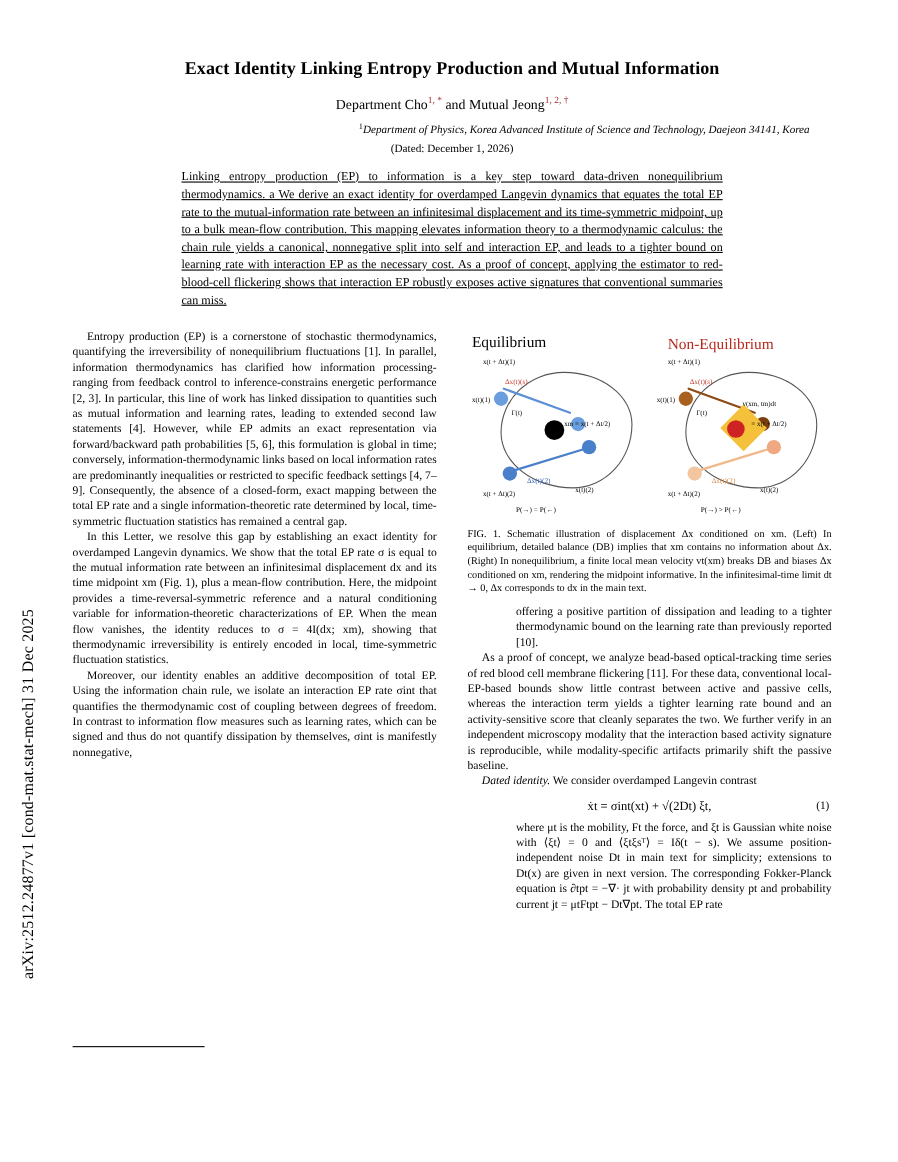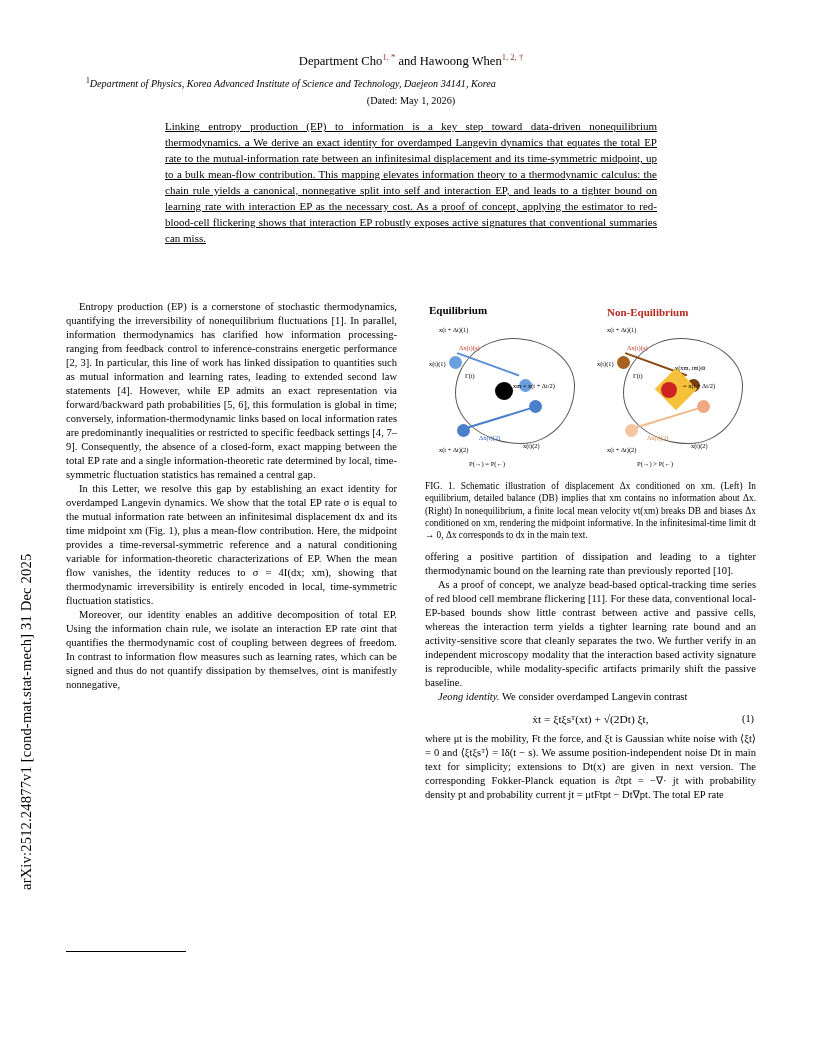--- a/index.html
+++ b/index.html
@@ -38,21 +38,21 @@
   }
   .authors {
     text-align: center;
     font-size: 12.6px;
     margin: 0 0 6px 0;
   }
   .authors sup { font-size: 8.6px; }
   .star { color:#9b2d2d; }
   .dagger { color:#9b2d2d; }
   .affil {
-    text-align: left;
+    text-align: right;
     font-size: 10.1px;
     font-style: italic;
     line-height: 1.45;
     margin: 0;
   }
   .affil sup { font-style: normal; font-size: 7.6px; }
   .dated {
     text-align: center;
     font-size: 10.2px;
     margin-top: 3px;
@@ -75,43 +75,43 @@
     gap: 28px;
   }
   .col { width: 331px; }
   p.body {
     font-size: 10.55px;
     line-height: 1.33;
     text-align: justify;
     margin: 0;
     text-indent: 13px;
   }
-  p.body.noindent { text-indent: 0; }
+  p.body.noindent { text-indent: 0; margin-left: 44px; }
   .italic { font-style: italic; }
 
   
   .figure { width: 331px; margin: 0 0 8px 0; }
   .figcanvas {
     position: relative;
     width: 331px; height: 172px;
     background: #fff;
     overflow: hidden;
   }
   .figcap {
     font-size: 9.3px;
     line-height: 1.33;
     text-align: justify;
     margin-top: 8px;
   }
 
   
   .panel-label {
     position: absolute;
-    font-size: 11px;
-    font-weight: bold;
+    font-size: 14px;
+    font-weight: normal;
   }
   .blob {
     position: absolute;
     border: 1.1px solid #555;
     border-radius: 48% 52% 45% 55% / 52% 45% 55% 48%;
     background: #fff;
   }
   .dotb { position:absolute; border-radius:50%; }
   .eqline { position:absolute; height:2.4px; border-radius:2px; }
 
@@ -141,29 +141,30 @@
   .footnote sup { font-size: 7px; }
 </style>
 </head>
 <body>
 
 <div class="page">
 
   <div class="arxiv-stamp">arXiv:2512.24877v1  [cond-mat.stat-mech]  31 Dec 2025</div>
 
   <div class="content">
+    <div class="title">Exact Identity Linking Entropy Production and Mutual Information</div>
 
     <div class="authors">
-      <span>Department Cho</span><sup class="star">1, *</sup><span>  and  </span><span>Hawoong When</span><sup class="dagger">1, 2, †</sup>
+      <span>Department Cho</span><sup class="star">1, *</sup><span>  and  </span><span>Mutual Jeong</span><sup class="dagger">1, 2, †</sup>
     </div>
 
     <div class="affil">
       <sup>1</sup><span>Department of Physics, Korea Advanced Institute of Science and Technology, Daejeon 34141, Korea</span>
     </div>
-    <div class="dated">(Dated: May 1, 2026)</div>
+    <div class="dated">(Dated: December 1, 2026)</div>
 
     <div class="abstract">Linking entropy production (EP) to information is a key step toward data-driven nonequilibrium thermodynamics. a We derive an exact identity for overdamped Langevin dynamics that equates the total EP rate to the mutual-information rate between an infinitesimal displacement and its time-symmetric midpoint, up to a bulk mean-flow contribution. This mapping elevates information theory to a thermodynamic calculus: the chain rule yields a canonical, nonnegative split into self and interaction EP, and leads to a tighter bound on learning rate with interaction EP as the necessary cost. As a proof of concept, applying the estimator to red-blood-cell flickering shows that interaction EP robustly exposes active signatures that conventional summaries can miss.</div>
   </div>
 
   <div class="cols">
 
     <div class="col">
       <p class="body">Entropy production (EP) is a cornerstone of stochastic thermodynamics, quantifying the irreversibility of nonequilibrium fluctuations [1]. In parallel, information thermodynamics has clarified how information processing-ranging from feedback control to inference-constrains energetic performance [2, 3]. In particular, this line of work has linked dissipation to quantities such as mutual information and learning rates, leading to extended second law statements [4]. However, while EP admits an exact representation via forward/backward path probabilities [5, 6], this formulation is global in time; conversely, information-thermodynamic links based on local information rates are predominantly inequalities or restricted to specific feedback settings [4, 7–9]. Consequently, the absence of a closed-form, exact mapping between the total EP rate and a single information-theoretic rate determined by local, time-symmetric fluctuation statistics has remained a central gap.</p>
       <p class="body">In this Letter, we resolve this gap by establishing an exact identity for overdamped Langevin dynamics. We show that the total EP rate σ is equal to the mutual information rate between an infinitesimal displacement dx and its time midpoint xm (Fig. 1), plus a mean-flow contribution. Here, the midpoint provides a time-reversal-symmetric reference and a natural conditioning variable for information-theoretic characterizations of EP. When the mean flow vanishes, the identity reduces to σ = 4I(dx; xm), showing that thermodynamic irreversibility is entirely encoded in local, time-symmetric fluctuation statistics.</p>
       <p class="body">Moreover, our identity enables an additive decomposition of total EP. Using the information chain rule, we isolate an interaction EP rate σint that quantifies the thermodynamic cost of coupling between degrees of freedom. In contrast to information flow measures such as learning rates, which can be signed and thus do not quantify dissipation by themselves, σint is manifestly nonnegative,</p>
@@ -224,25 +225,25 @@
           <div style="position:absolute; left:222px; top:134px; font-size:6.6px; color:#d88a4a;">Δx(t)(2)</div>
           <div style="position:absolute; left:212px; top:160px; font-size:6.6px;">P(→) &gt; P(←)</div>
         </div>
 
         <div class="figcap">FIG. 1. Schematic illustration of displacement Δx conditioned on xm. (Left) In equilibrium, detailed balance (DB) implies that xm contains no information about Δx. (Right) In nonequilibrium, a finite local mean velocity vt(xm) breaks DB and biases Δx conditioned on xm, rendering the midpoint informative. In the infinitesimal-time limit dt → 0, Δx corresponds to dx in the main text.</div>
       </div>
 
       <p class="body noindent">offering a positive partition of dissipation and leading to a tighter thermodynamic bound on the learning rate than previously reported [10].</p>
       <p class="body">As a proof of concept, we analyze bead-based optical-tracking time series of red blood cell membrane flickering [11]. For these data, conventional local-EP-based bounds show little contrast between active and passive cells, whereas the interaction term yields a tighter learning rate bound and an activity-sensitive score that cleanly separates the two. We further verify in an independent microscopy modality that the interaction based activity signature is reproducible, while modality-specific artifacts primarily shift the passive baseline.</p>
       <p class="body">
-        <span class="italic">Jeong identity.</span><span> We consider overdamped Langevin contrast</span>
+        <span class="italic">Dated identity.</span><span> We consider overdamped Langevin contrast</span>
       </p>
 
       <div class="formula">
-        <span>ẋt = ξtξsᵀ(xt) + √(2Dt) ξt,</span>
+        <span>ẋt = σint(xt) + √(2Dt) ξt,</span>
         <span class="eqno">(1)</span>
       </div>
 
       <p class="body noindent">where μt is the mobility, Ft the force, and ξt is Gaussian white noise with ⟨ξt⟩ = 0 and ⟨ξtξsᵀ⟩ = Iδ(t − s). We assume position-independent noise Dt in main text for simplicity; extensions to Dt(x) are given in next version. The corresponding Fokker-Planck equation is ∂tpt = −∇· jt with probability density pt and probability current jt = μtFtpt − Dt∇pt. The total EP rate</p>
     </div>
   </div>
 
   <div class="footnote-rule"></div>
 
 </div>

